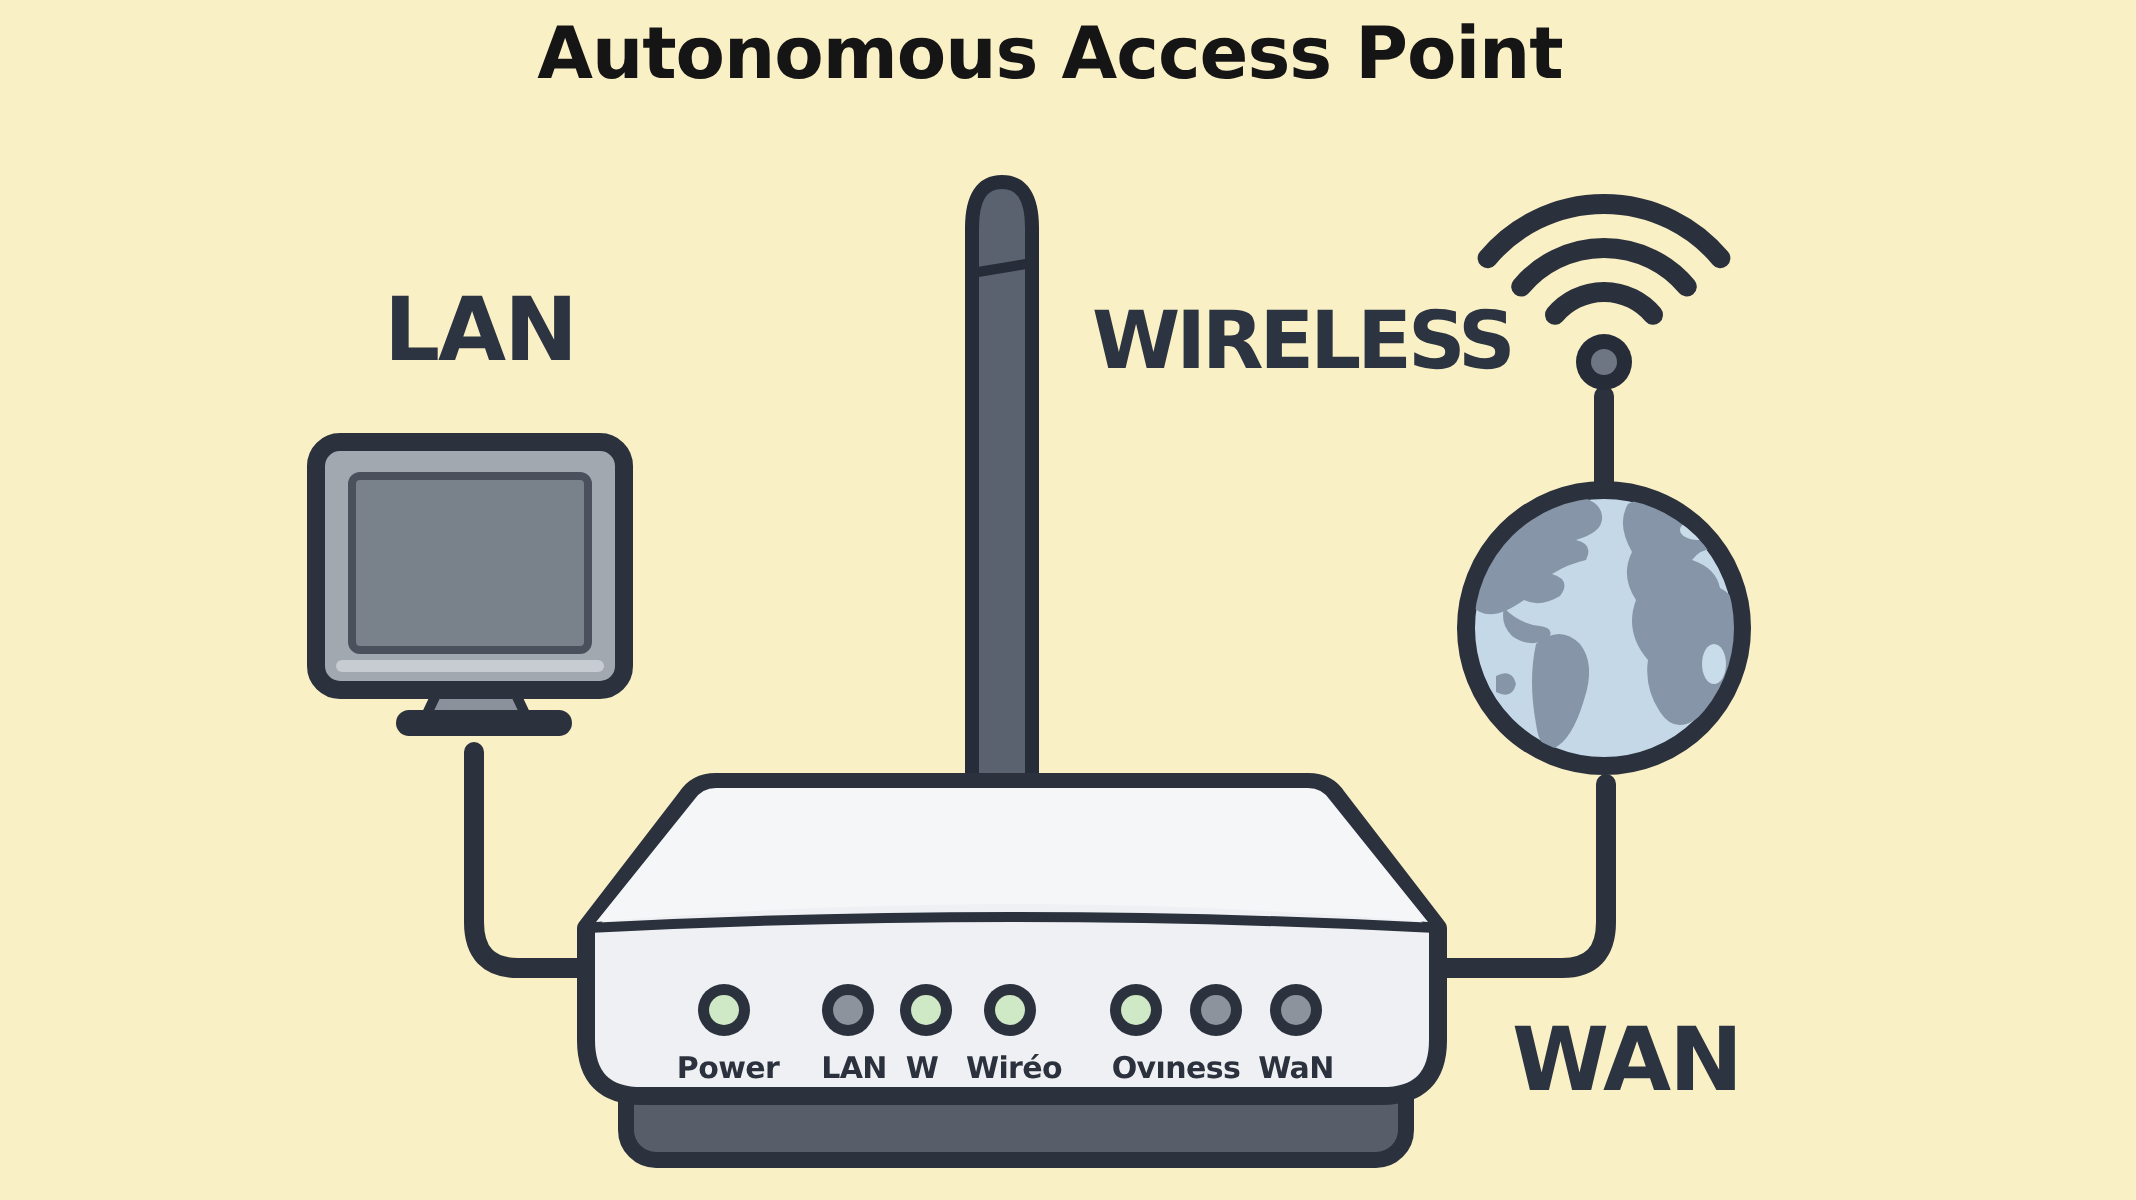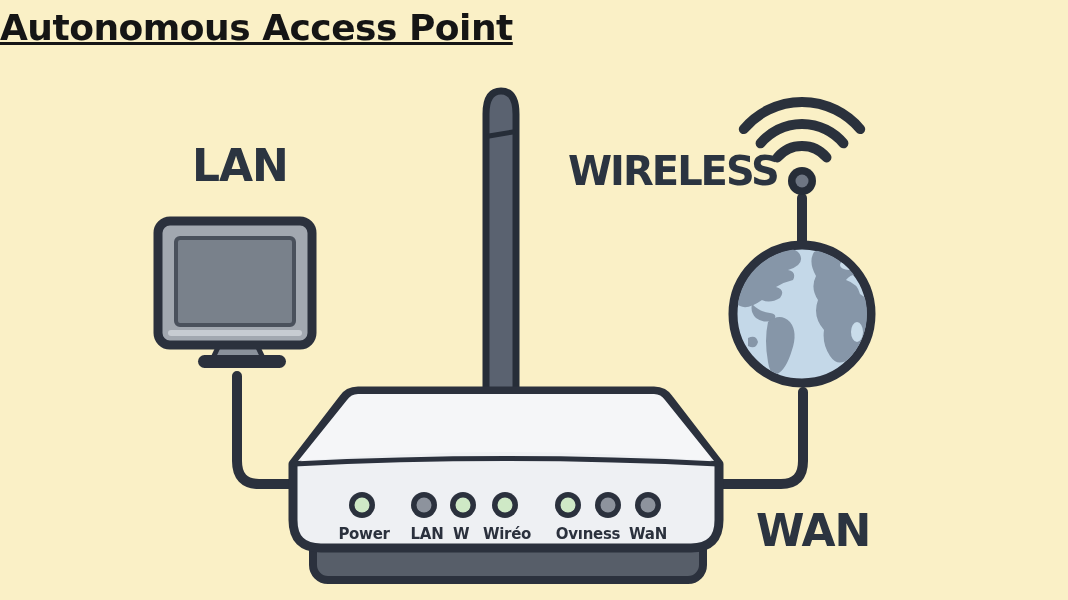--- a/index.html
+++ b/index.html
@@ -2,26 +2,26 @@
 <html><head>
 <meta charset="utf-8">
 <style>
   html,body{margin:0;padding:0;background:#fff;}
   .stage{
     position:relative;width:1068px;height:600px;overflow:hidden;
     font-family:"DejaVu Sans",sans-serif;
   }
   .stage svg{position:absolute;left:0;top:0;}
   .title{
-    position:absolute;top:7px;left:0;width:1050px;
-    font-size:36px;font-weight:700;color:#151515;letter-spacing:-0.5px;text-decoration:underline;
+    position:absolute;top:7px;left:0;width:1050px;text-align:center;
+    font-size:36px;font-weight:700;color:#151515;letter-spacing:-0.5px;
   }
   .big-label{position:absolute;font-weight:700;color:#2b3440;line-height:1;}
   .lan-label{left:192px;top:144px;font-size:44px;letter-spacing:-1px;}
-  .wireless-label{left:568px;top:151px;font-size:40px;letter-spacing:-2px;}
+  .wireless-label{left:546px;top:151px;font-size:40px;letter-spacing:-2px;}
   .wan-label{left:756px;top:509px;font-size:44px;letter-spacing:-1px;}
   .wire{fill:none;stroke:#2b313d;stroke-width:10;stroke-linecap:round;}
   .wifi-arc{fill:none;stroke:#2a313c;stroke-width:10;stroke-linecap:round;}
   .led-label{
     font-size:15px;font-weight:700;fill:#2b313d;text-anchor:middle;
     font-family:"DejaVu Sans",sans-serif;letter-spacing:-0.3px;
   }
 </style>
 </head>
 <body>

